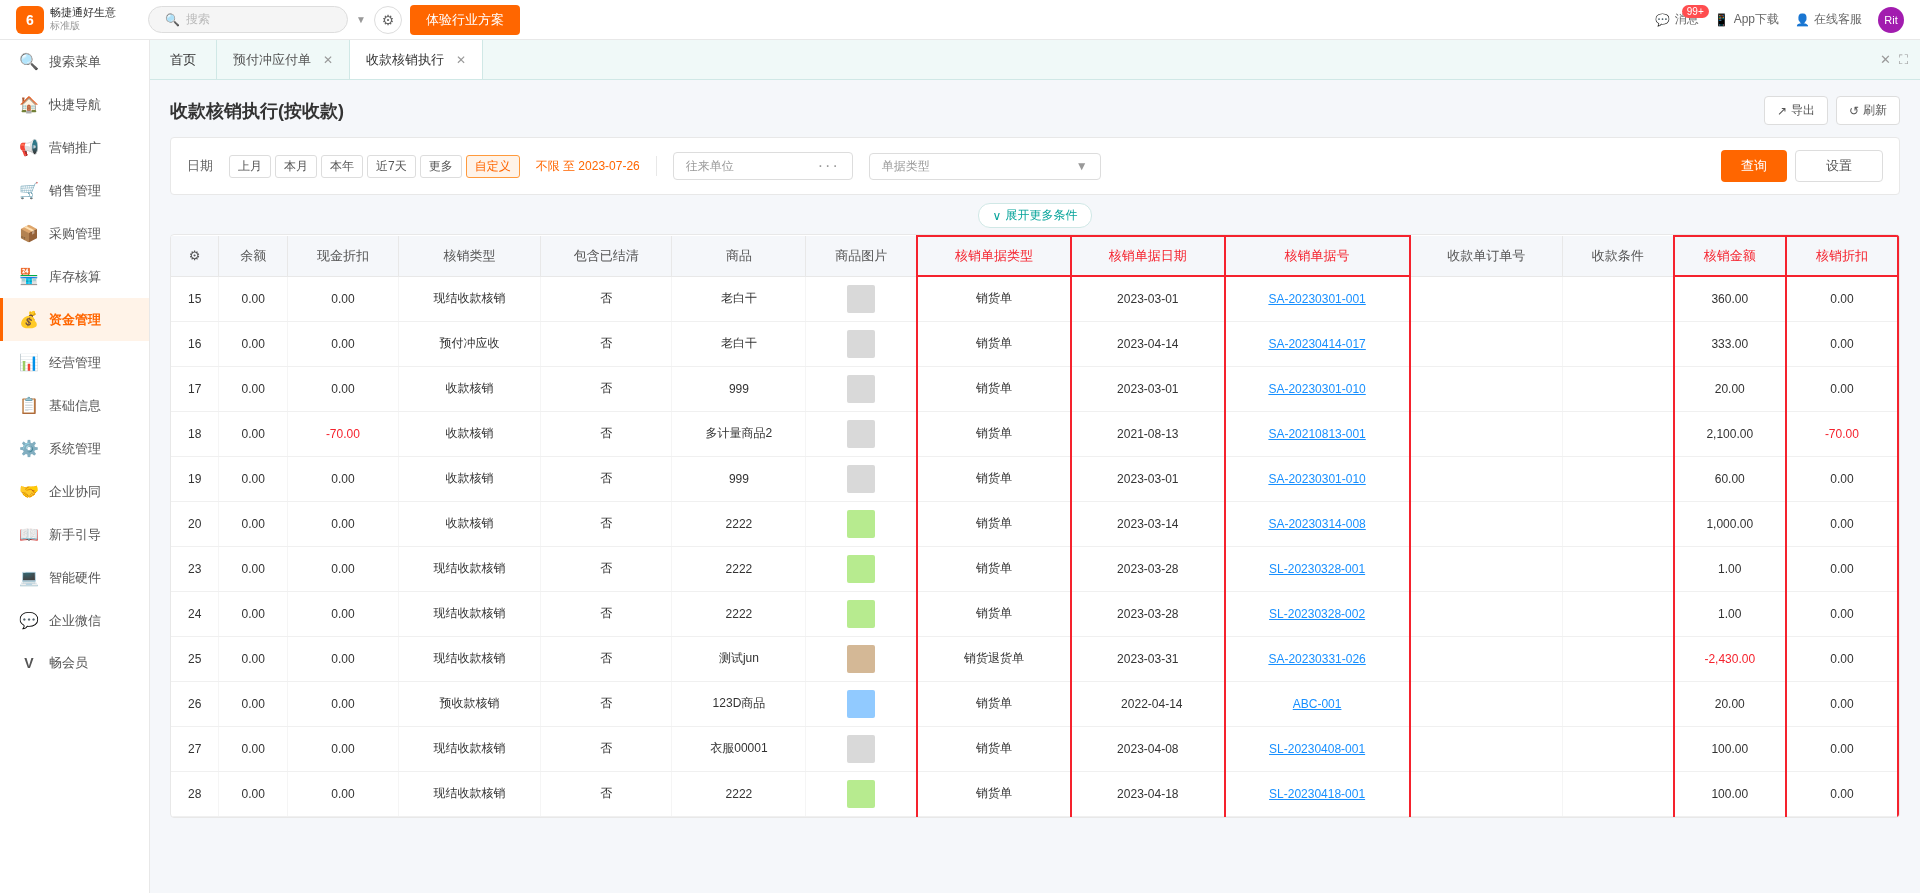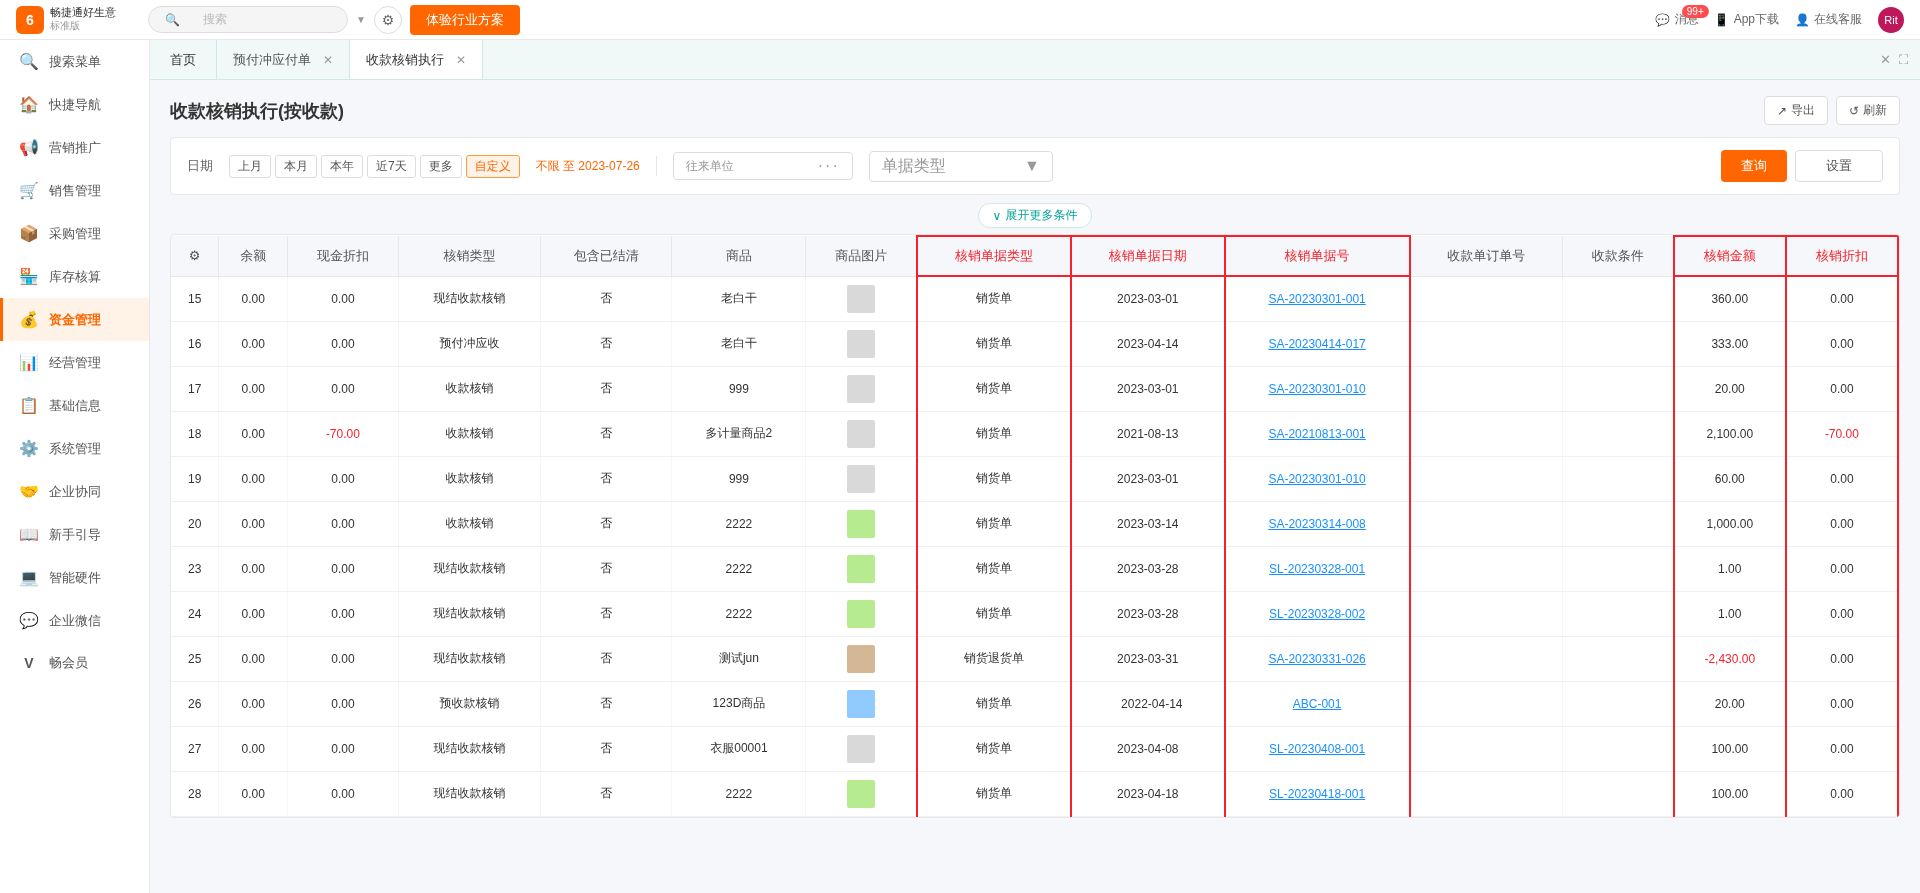--- a/index.html
+++ b/index.html
@@ -65,21 +65,21 @@
     .badge-count {
       background: #ff4d4f;
       color: white;
       border-radius: 8px;
       padding: 1px 5px;
       font-size: 10px;
       position: absolute;
       top: -6px; right: -10px;
     }
     .user-avatar {
-      width: 26px; height: 26px; background: #be185d; border-radius: 50%;
+      width: 26px; height: 26px; background: #a21caf; border-radius: 50%;
       display: flex; align-items: center; justify-content: center; font-size: 11px; color: #fff;
     }
 
     
     .main-layout { display: flex; height: calc(100vh - 40px); }
 
     
     .sidebar {
       width: 150px;
       background: #fff;
@@ -204,23 +204,23 @@
       color: #999;
       width: 180px;
       display: flex; align-items: center; justify-content: space-between;
       cursor: pointer;
     }
     .filter-dots { color: #999; font-size: 16px; letter-spacing: 2px; }
     .filter-type-select {
       border: 1px solid #ddd;
       border-radius: 4px;
       padding: 4px 12px;
-      font-size: 16px;
+      font-size: 12px;
       color: #999;
-      width: 184px;
+      width: 232px;
       display: flex; align-items: center; justify-content: space-between;
       cursor: pointer;
     }
     .btn-query {
       background: #ff6600;
       color: white;
       border: none;
       border-radius: 4px;
       padding: 6px 20px;
       font-size: 13px;
@@ -293,21 +293,21 @@
   <div class="top-bar-logo">
     <div class="logo-icon">6</div>
     <div>
       <div class="logo-text">畅捷通好生意</div>
       <div class="logo-sub">标准版</div>
     </div>
   </div>
   <div class="top-bar-center">
     <div class="search-box-top">
       <span>🔍</span>
-      <span style="color:#bbb;font-size:12px;margin-left:17px;">搜索</span>
+      <span style="color:#bbb;font-size:12px;">搜索</span>
     </div>
     <span class="dropdown-arrow">▼</span>
     <div class="gear-btn">⚙</div>
     <button class="industry-btn">体验行业方案</button>
   </div>
   <div class="top-bar-right">
     <div class="badge-icon">
       <span>💬</span>
       <span>消息</span>
       <span class="badge-count">99+</span>

